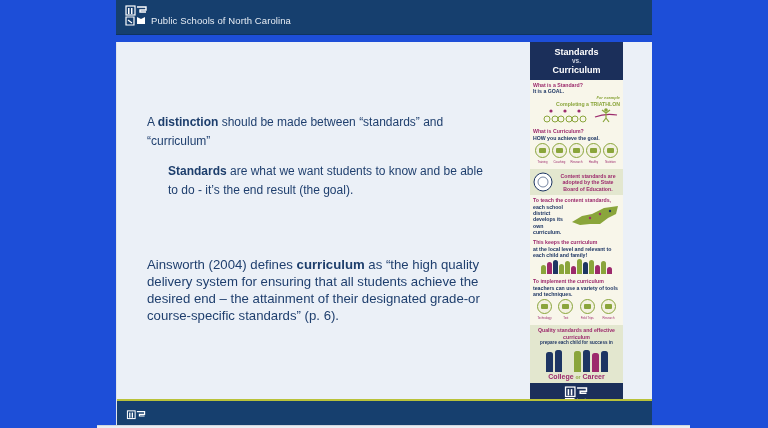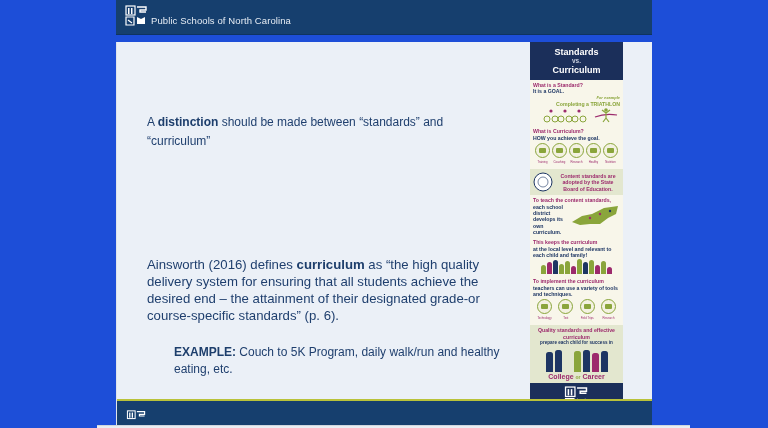--- a/index.html
+++ b/index.html
@@ -65,22 +65,22 @@
       <path d="M12 2 h9 v3 h-6 v2 h6" fill="none" stroke="#fff" stroke-width="1.4"></path>
       <path d="M1 12 h8 v8 h-8z M3 15 l4 3" fill="none" stroke="#fff" stroke-width="1.2"></path>
       <path d="M12 12 l4 2 l4 -2 v7 h-8z" fill="#fff"></path>
     </svg>
     <span class="org">Public Schools of North Carolina</span>
   </div>
 
   <div class="slide">
 
     <div class="body-text p1"><span>A </span><b>distinction</b><span> should be made between “standards” and “curriculum”</span></div>
-    <div class="body-text p4"><span>Ainsworth (2016) defines </span><b>curriculum</b><span> as “the high quality delivery system for ensuring that all students achieve the desired end – the attainment of their designated grade-or course-specific standards” (p. 6).</span></div>
-    <div class="body-text p5"><b>EXAMPLE:</b><span> Couch to 5K Program, daily walk/run and healthy eating, etc.</span></div>
+    <div class="body-text p2"><b>Standards</b><span> are what we want students to know and be able to do - it’s the end result (the goal).</span></div>
+    <div class="body-text p4"><span>Ainsworth (2004) defines </span><b>curriculum</b><span> as “the high quality delivery system for ensuring that all students achieve the desired end – the attainment of their designated grade-or course-specific standards” (p. 6).</span></div>
 
     <div class="info">
       <div class="info-head">
         <div>Standards</div>
         <div class="vs">vs.</div>
         <div>Curriculum</div>
       </div>
 
       <div class="info-sec">
         <div class="pink">What is a Standard?</div>

